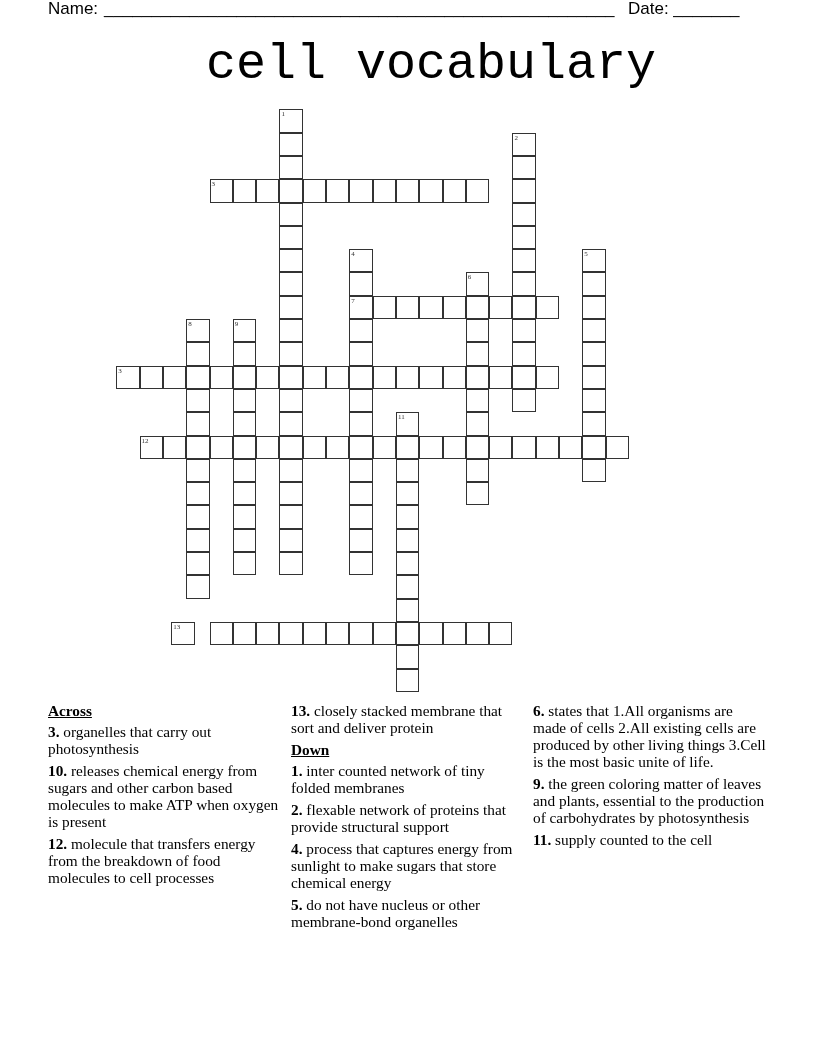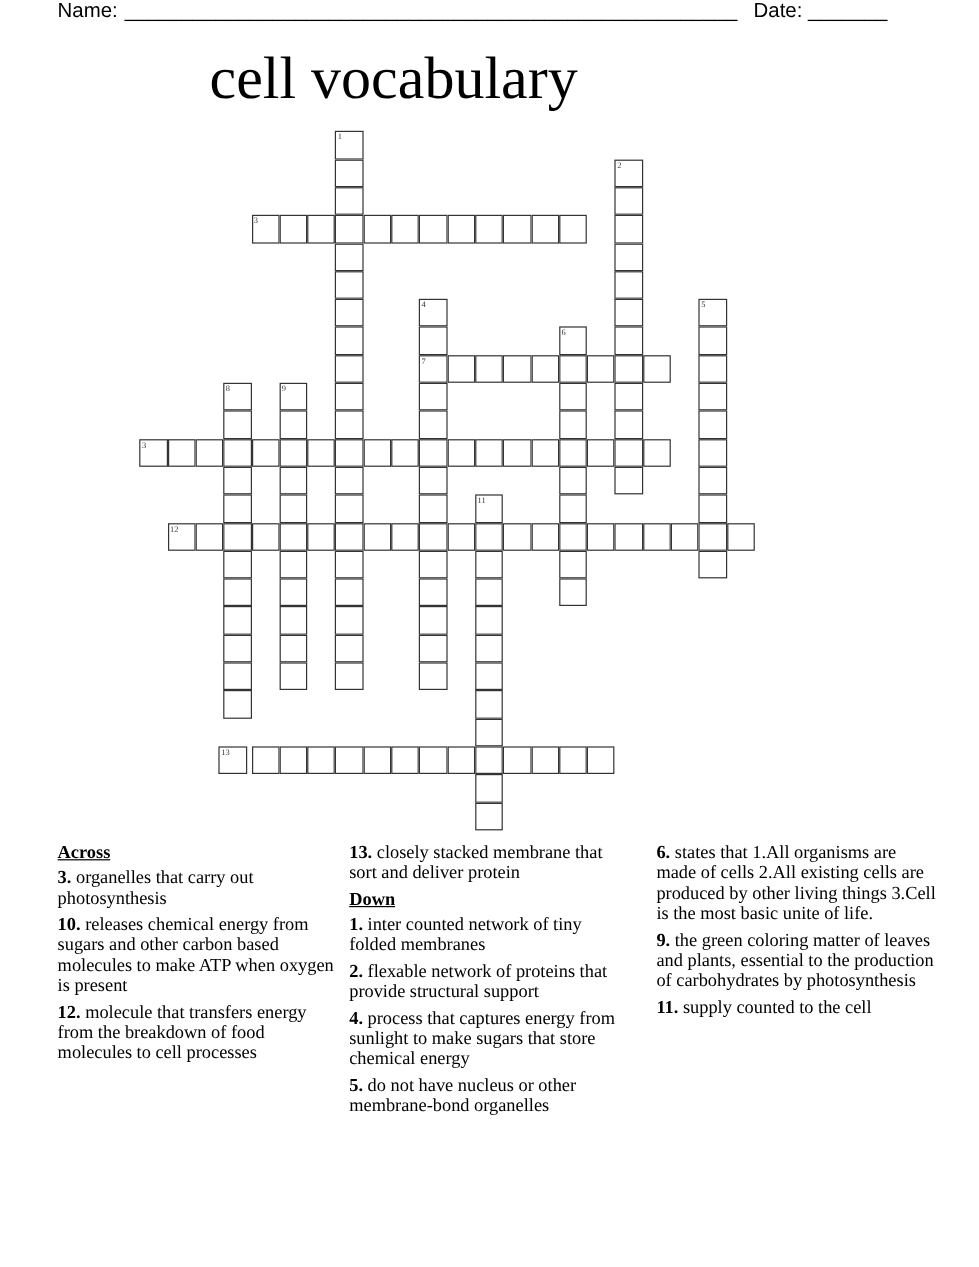--- a/index.html
+++ b/index.html
@@ -1,28 +1,28 @@
 <!DOCTYPE html>
 <html><head>
 <meta charset="utf-8">
 <style>
   html, body { margin:0; padding:0; background:#fff; }
   body { width:816px; height:1056px; position:relative; overflow:hidden; color:#000; }
   .header { position:absolute; top:0; left:48px; width:700px; height:20px; font-family:"Liberation Sans", sans-serif; font-size:17px; line-height:18px; }
   .name-label { position:absolute; left:0; top:0; }
   .name-line { position:absolute; left:56px; top:0; }
   .date-label { position:absolute; left:580px; top:0; }
-  .title { position:absolute; top:36px; left:0; width:656px; text-align:center; font-family:Liberation Serif, serif; font-size:50px; line-height:58px; }
+  .title { position:absolute; top:36px; left:0; width:656px; text-align:right; font-family:Liberation Mono, monospace; font-size:50px; line-height:58px; }
   #grid { position:absolute; left:0; top:0; width:816px; height:700px; }
   .cell { position:absolute; width:23.3px; height:23.3px; box-sizing:border-box; border:1.4px solid #333; background:#fff; margin-left:-0.7px; margin-top:-0.7px; }
   .cell .num { position:absolute; left:1px; top:0px; font-family:"Liberation Serif", serif; font-size:7px; line-height:8px; color:#333; }
   .clues { position:absolute; top:702px; font-family:"Liberation Serif", serif; font-size:15.3px; line-height:17px; }
   .col1 { left:48px; width:235px; }
   .col2 { left:291px; width:235px; }
-  .col3 { left:547px; width:235px; }
+  .col3 { left:533px; width:235px; }
   .heading { font-weight:bold; text-decoration:underline; margin:0 0 4px 0; }
   .clue { margin:0 0 5px 0; }
   .clue b { font-weight:bold; }
 </style>
 </head>
 <body>
 
 <div class="header">
   <span class="name-label">Name:</span>
   <span class="name-line">______________________________________________________</span>
@@ -194,21 +194,21 @@
     <div class="cell" style="left: 303.4px; top: 436.2px;"></div>
     <div class="cell" style="left: 326.7px; top: 436.2px;"></div>
     <div class="cell" style="left: 373.3px; top: 436.2px;"></div>
     <div class="cell" style="left: 419.9px; top: 436.2px;"></div>
     <div class="cell" style="left: 443.2px; top: 436.2px;"></div>
     <div class="cell" style="left: 489.8px; top: 436.2px;"></div>
     <div class="cell" style="left: 513.1px; top: 436.2px;"></div>
     <div class="cell" style="left: 536.4px; top: 436.2px;"></div>
     <div class="cell" style="left: 559.7px; top: 436.2px;"></div>
     <div class="cell" style="left: 606.3px; top: 436.2px;"></div>
-    <div class="cell" style="left: 183px; top: 622.6px;">
+    <div class="cell" style="left: 172px; top: 622.6px;">
       <span class="num">13</span>
     </div>
     <div class="cell" style="left: 210.2px; top: 622.6px;"></div>
     <div class="cell" style="left: 233.5px; top: 622.6px;"></div>
     <div class="cell" style="left: 256.8px; top: 622.6px;"></div>
     <div class="cell" style="left: 280.1px; top: 622.6px;"></div>
     <div class="cell" style="left: 303.4px; top: 622.6px;"></div>
     <div class="cell" style="left: 326.7px; top: 622.6px;"></div>
     <div class="cell" style="left: 350px; top: 622.6px;"></div>
     <div class="cell" style="left: 373.3px; top: 622.6px;"></div>

